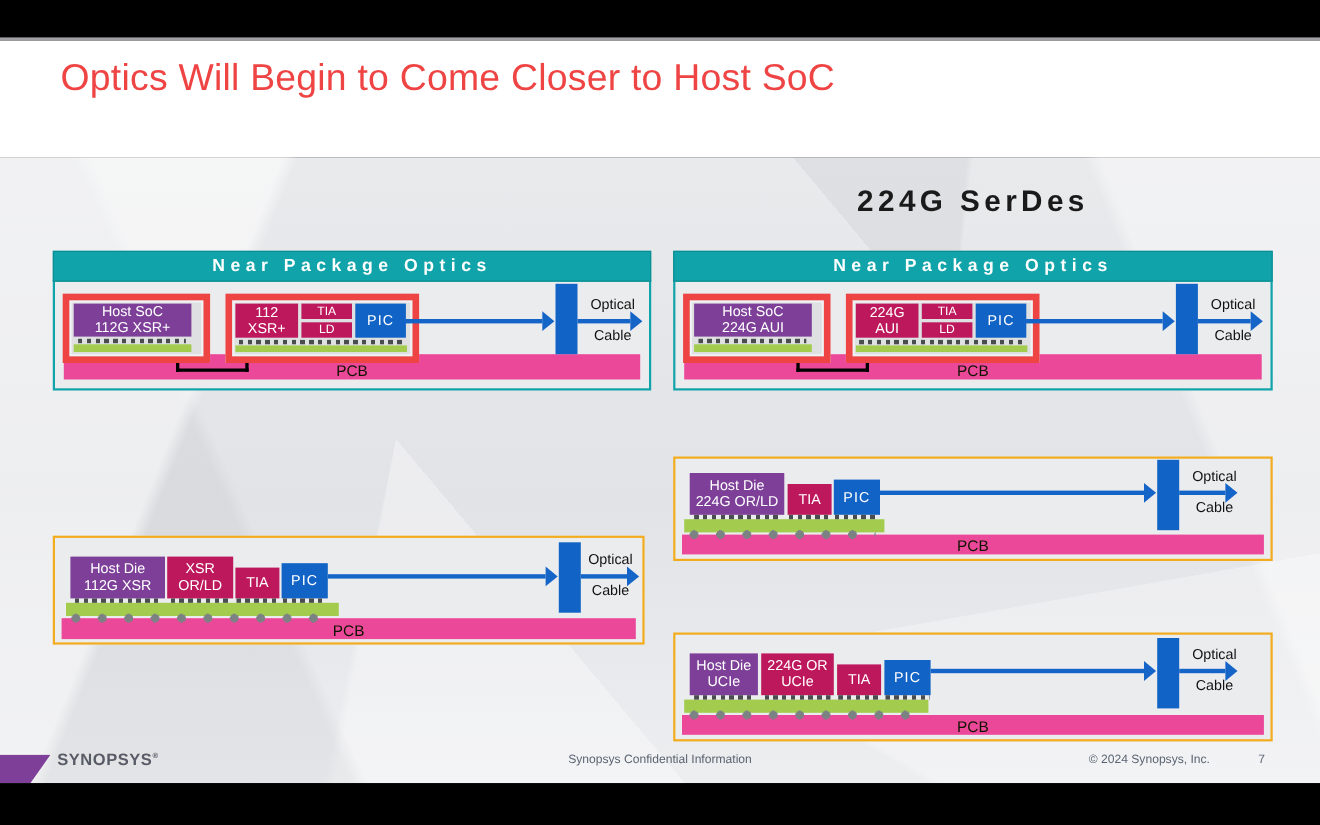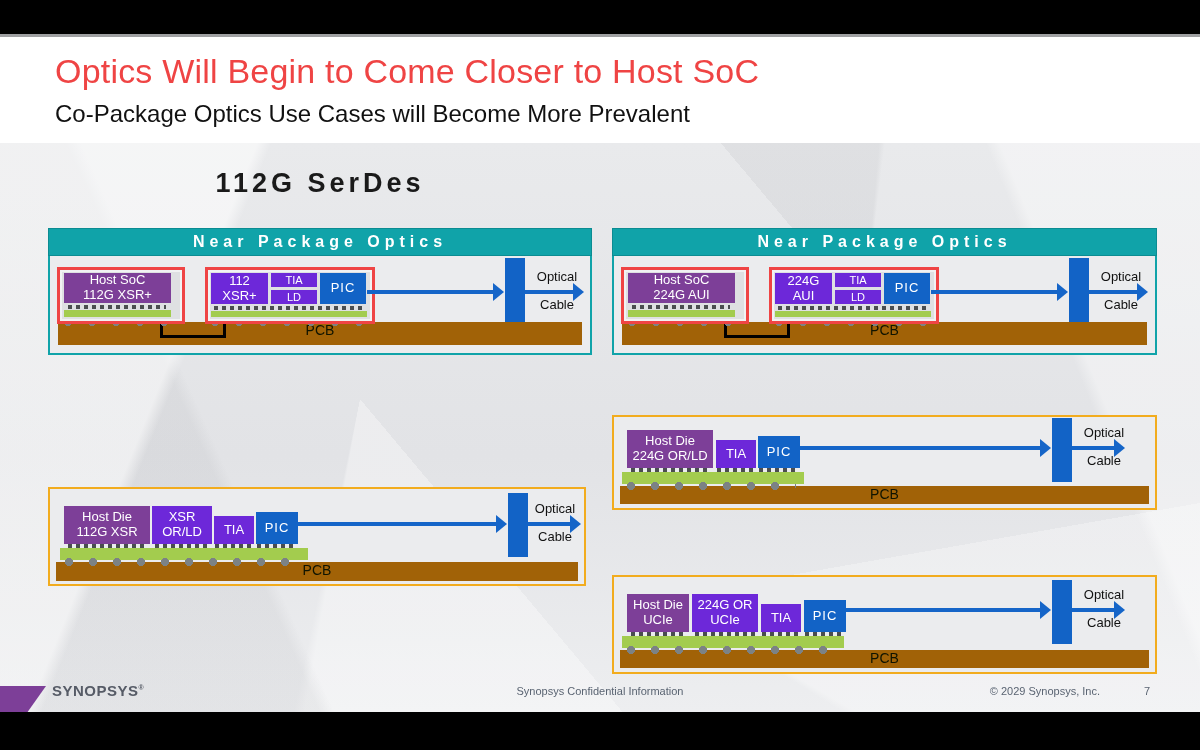--- a/index.html
+++ b/index.html
@@ -27,33 +27,33 @@
   
   .diag{position:absolute;}
   .diag .hd{position:absolute;left:0;top:0;right:0;display:flex;align-items:center;justify-content:center;
             font-weight:bold;}
   .diag .bd{position:absolute;left:0;right:0;bottom:0;background:#EBECEE;}
   .diag.teal .hd{height:26px;background:#10A3A9;color:#fff;font-size:16px;letter-spacing:5px;border:1px solid #0b8c92;}
   .diag.teal .bd{top:26px;border:2px solid #10A3A9;}
   .diag.gold .hd{height:27px;background:#FBB816;color:#151000;font-size:18px;letter-spacing:2.5px;border:1px solid #D9992B;}
   .diag.gold .bd{top:27px;border:2px solid #F2AC1E;}
   
-  .pcb{position:absolute;background:#a16207;display:flex;align-items:flex-start;justify-content:center;
+  .pcb{position:absolute;background:#ec4899;display:flex;align-items:flex-end;justify-content:center;
        font-size:14px;color:#0f1400;}
   .substrate{position:absolute;background:#A3CC4E;}
   .balls{position:absolute;height:10px;
        background-image:radial-gradient(circle 4px at 5px 5px, #7C8284 96%, rgba(0,0,0,0) 100%);
        background-size:24px 10px;background-repeat:repeat-x;}
   .bumps{position:absolute;height:4px;
        background-image:repeating-linear-gradient(90deg,#4A4D4F 0 4px, rgba(0,0,0,0) 4px 8px);}
-  .pkg{position:absolute;border:3px solid #ef4444;background:#DFE0E2;box-shadow:inset 0 0 0 2px #F1F2F3;}
+  .pkg{position:absolute;border:6px solid #ef4444;background:#DFE0E2;box-shadow:inset 0 0 0 2px #F1F2F3;}
   .chip{position:absolute;display:flex;flex-direction:column;align-items:center;justify-content:center;
         color:#fff;font-size:13px;line-height:1.15;text-align:center;white-space:nowrap;}
   .chip.purple{background:#7D3F98;}
-  .chip.dark{background:#6d28d9;}
+  .chip.dark{background:#be185d;}
   .chip.blue{background:#1263C6;letter-spacing:1px;}
   .chip.sm{font-size:11px;line-height:1;}
   .arrow{position:absolute;height:4px;background:#1565C8;}
   .arrow::after{content:"";position:absolute;left:100%;top:-7px;width:0;height:0;
         border-left:11px solid #1565C8;border-top:9px solid rgba(0,0,0,0);border-bottom:9px solid rgba(0,0,0,0);}
   .obar{position:absolute;width:20px;background:#1263C6;}
   .olab{position:absolute;font-size:13px;color:#111;text-align:center;}
   .trace{position:absolute;border:3px solid #000;border-top:none;}
   
   .wedge{position:absolute;left:0;top:686px;width:46px;height:26px;background:#7D3F98;
@@ -66,23 +66,22 @@
   .foot-page{position:absolute;right:50px;top:685px;font-size:11px;color:#5A6472;}
 </style>
 </head>
 <body>
 
 <div class="slide">
   <div class="bar-top"></div>
   <div class="title-band"></div>
   <div class="canvas"></div>
   <div class="title">Optics Will Begin to Come Closer to Host SoC</div>
-  <div class="subtitle">Co-Package Optics Use Cases will Become More Prevalent</div>
-
-  <div class="col-head" style="left:48px;width:544px;">112G SerDes</div>
+
+  <div class="col-head" style="left:612px;width:545px;">224G SerDes</div>
 
   <div class="diag teal" style="left:48px;top:228px;width:544px;height:127px;">
     <div class="bd"></div>
     <div class="hd">
         <span>Near Package Optics</span>
       </div>
     <div class="pcb" style="left:10px;right:10px;top:94px;height:23px;">
         <span>PCB</span>
       </div>
     <div class="trace" style="left:112px;top:90px;width:60px;height:17px;"></div>
@@ -250,17 +249,17 @@
     <div class="arrow" style="left:234px;top:60px;width:194px;"></div>
     <div class="obar" style="left:440px;top:32px;height:64px;"></div>
     <div class="arrow" style="left:460px;top:60px;width:42px;"></div>
     <div class="olab" style="left:462px;top:39px;width:60px;">Optical</div>
     <div class="olab" style="left:462px;top:67px;width:60px;">Cable</div>
   </div>
 
   <div class="wedge"></div>
   <div class="logo"><span>synopsys</span><sup>®</sup></div>
   <div class="foot-center">Synopsys Confidential Information</div>
-  <div class="foot-right">© 2029 Synopsys, Inc.</div>
+  <div class="foot-right">© 2024 Synopsys, Inc.</div>
   <div class="foot-page">7</div>
 
   <div class="bar-bottom"></div>
 </div>
 
 </body></html>

